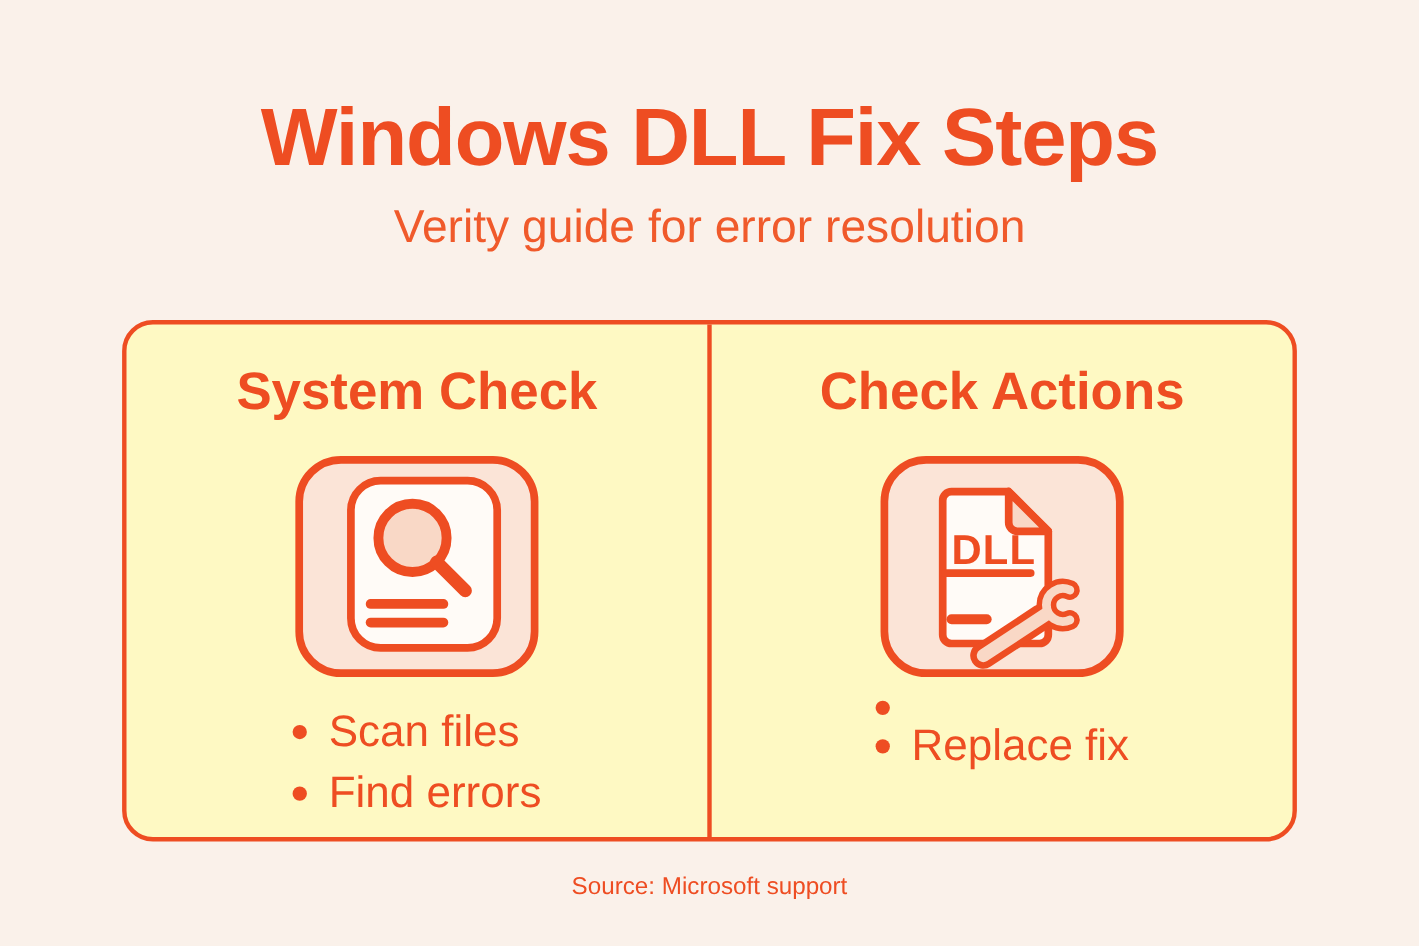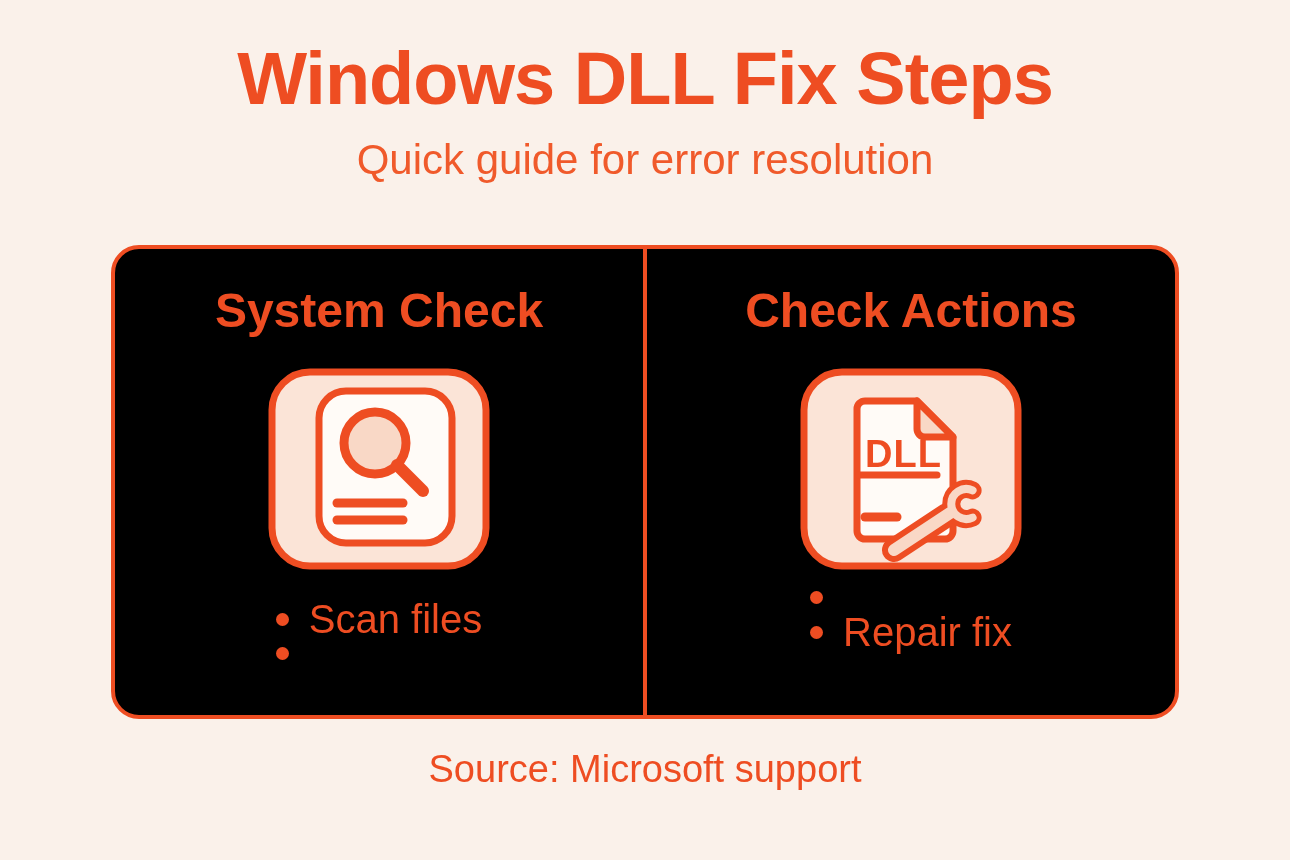--- a/index.html
+++ b/index.html
@@ -4,34 +4,34 @@
 <style>
   html,body{margin:0;padding:0;}
   body{
     width:1290px;height:860px;overflow:hidden;
     background:#FAF1EA;
     font-family:"Liberation Sans",sans-serif;
     color:#EE4D22;
   }
   .canvas{width:1290px;height:860px;position:relative;}
   .title{
-    margin:0;padding-top:36px;text-align:center;
+    margin:0;padding-top:82px;text-align:center;
     font-size:74px;font-weight:700;line-height:1.15;letter-spacing:-1px;
     color:#EE4D22;
   }
   .subtitle{
     margin-top:14px;text-align:center;
     font-size:42px;line-height:1.2;font-weight:400;color:#F05A2B;
   }
   .card{
     box-sizing:border-box;
     width:1068px;height:474px;
     margin:60px auto 0;
     border:4px solid #EE4D22;border-radius:28px;
-    display:flex;background:#000000;
+    display:flex;background:#fef9c3;
   }
   .panel{
     flex:1 1 0;box-sizing:border-box;
     padding-top:32px;text-align:center;
   }
   .panel.left{border-right:4px solid #EE4D22;}
   .panel-title{
     margin:0;font-size:48px;font-weight:700;line-height:1.25;color:#EE4D22;
   }
   .icon-tile{display:block;margin:26px auto 0;}
@@ -42,30 +42,30 @@
   .bullets li{
     display:flex;align-items:center;gap:20px;
     font-size:40px;line-height:1.4;color:#EE4D22;
   }
   .dot{
     width:13px;height:13px;border-radius:50%;
     background:#EE4D22;flex:none;
   }
   .source{
     margin-top:28px;text-align:center;
-    font-size:38px;line-height:1.2;color:#EE4D22;
+    font-size:22px;line-height:1.2;color:#EE4D22;
   }
 </style>
 </head>
 <body>
 
 <div class="canvas">
 
   <h1 class="title">Windows DLL Fix Steps</h1>
-  <div class="subtitle">Quick guide for error resolution</div>
+  <div class="subtitle">Verity guide for error resolution</div>
 
   <div class="card">
 
     <section class="panel left">
       <h2 class="panel-title">System Check</h2>
 
       <svg class="icon-tile" width="224" height="204" viewBox="0 0 224 204">
         <rect x="5" y="5" width="214" height="194" rx="38" fill="#FBE4D7" stroke="#EE4D22" stroke-width="7"></rect>
         <rect x="52" y="24" width="133" height="152" rx="27" fill="#FFFBF7" stroke="#EE4D22" stroke-width="7"></rect>
         <circle cx="108" cy="76" r="31" fill="#F9D8C6" stroke="#EE4D22" stroke-width="9"></circle>
@@ -74,20 +74,21 @@
         <line x1="70" y1="153" x2="136" y2="153" stroke="#EE4D22" stroke-width="9" stroke-linecap="round"></line>
       </svg>
 
       <ul class="bullets">
         <li>
           <span class="dot"></span>
           <span>Scan files</span>
         </li>
         <li>
           <span class="dot"></span>
+          <span>Find errors</span>
         </li>
       </ul>
     </section>
 
     <section class="panel">
       <h2 class="panel-title">Check Actions</h2>
 
       <svg class="icon-tile" width="224" height="204" viewBox="0 0 224 204">
         <rect x="5" y="5" width="214" height="194" rx="38" fill="#FBE4D7" stroke="#EE4D22" stroke-width="7"></rect>
         <path d="M66,34 h52 l36,36 v94 a8,8 0 0 1 -8,8 h-80 a8,8 0 0 1 -8,-8 v-122 a8,8 0 0 1 8,-8 z" fill="#FFFBF7" stroke="#EE4D22" stroke-width="7" stroke-linejoin="round"></path>
@@ -102,21 +103,21 @@
           <path d="M173.6,123.4 A15,15 0 1 0 173.6,150.6" fill="none" stroke="#F9D8C6" stroke-width="8" stroke-linecap="round"></path>
         </g>
       </svg>
 
       <ul class="bullets">
         <li>
           <span class="dot"></span>
         </li>
         <li>
           <span class="dot"></span>
-          <span>Repair fix</span>
+          <span>Replace fix</span>
         </li>
       </ul>
     </section>
 
   </div>
 
   <div class="source">Source: Microsoft support</div>
 
 </div>
 

